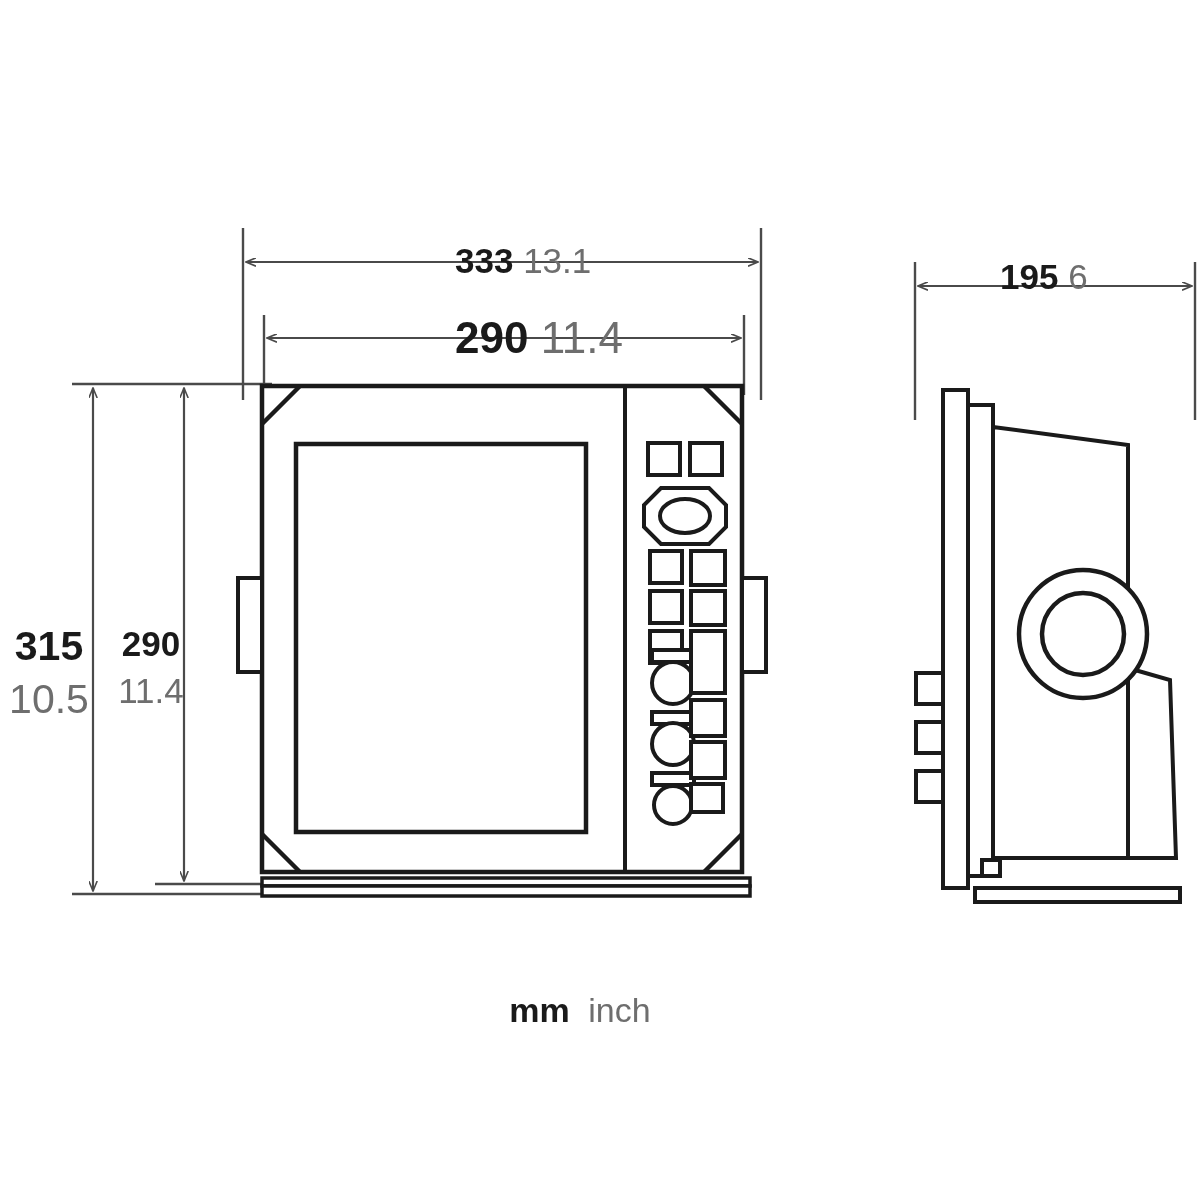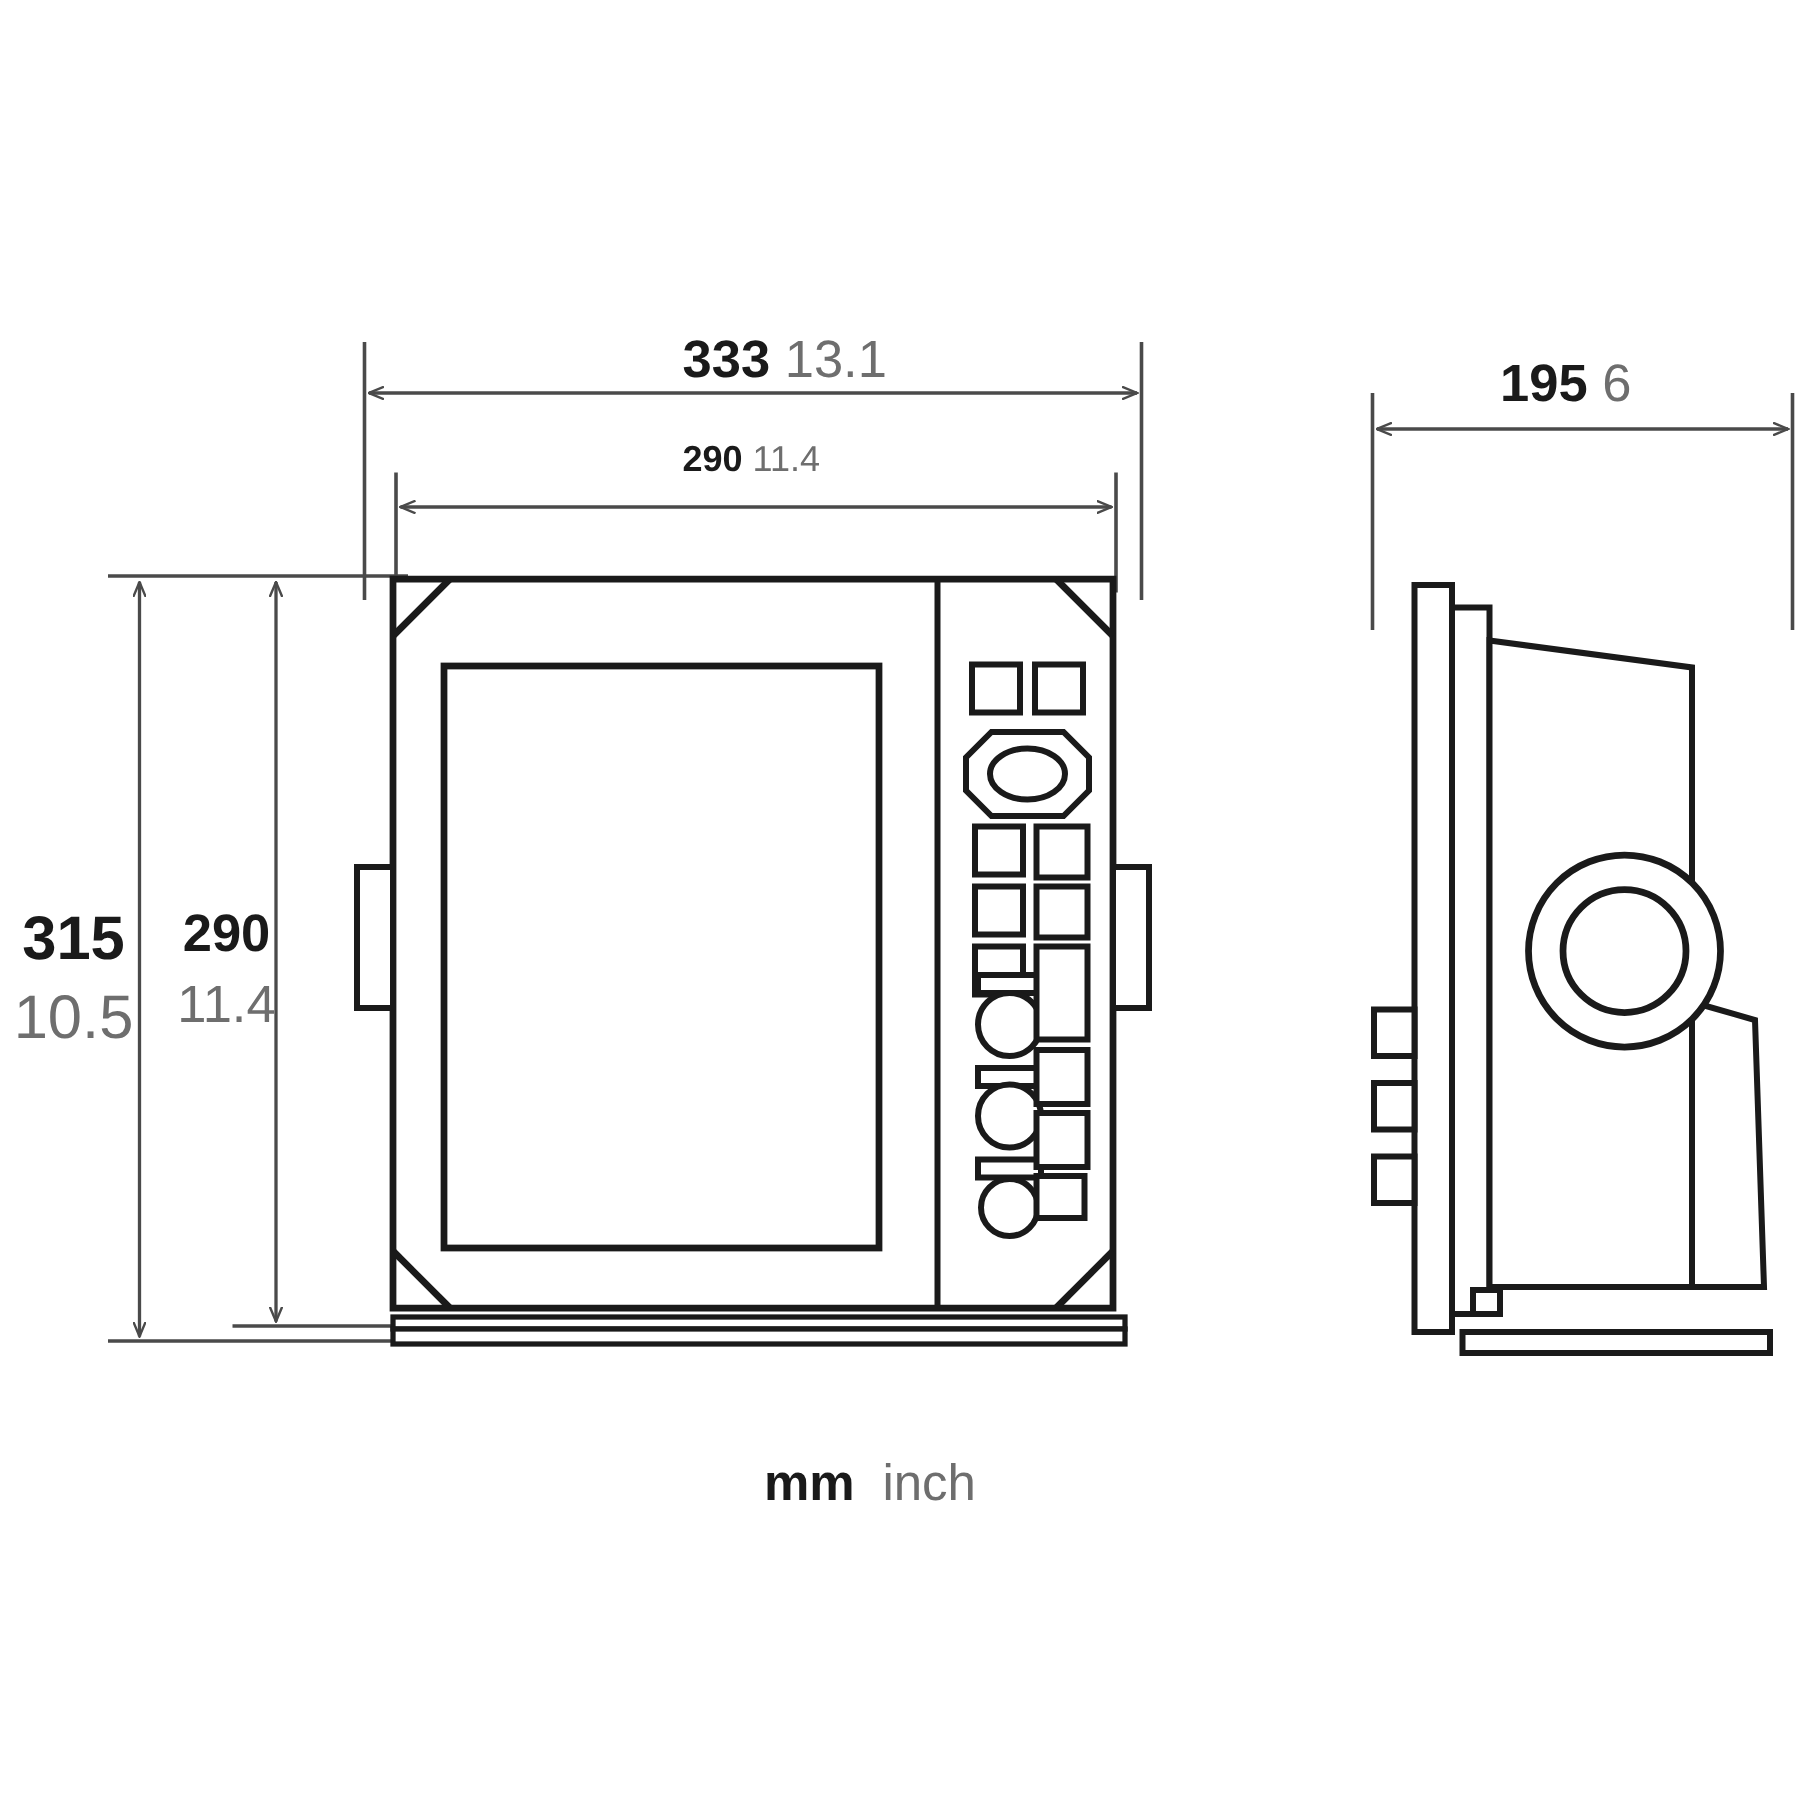--- a/index.html
+++ b/index.html
@@ -23,41 +23,42 @@
     left: 0;
     top: 0;
     width: 1200px;
     height: 1200px;
   }
   .dim-label {
     position: absolute;
     white-space: nowrap;
     line-height: 1;
     user-select: none;
+    margin-top: 21px;
   }
   .dim-mm {
     font-weight: bold;
     color: #1a1a1a;
     font-family: "Liberation Sans", sans-serif;
   }
   .dim-in {
     font-weight: normal;
     color: #6e6e6e;
     font-family: "Liberation Sans", sans-serif;
   }
   
   #label-width-outer {
     left: 455px;
     top: 222px;
     font-size: 35px;
   }
   #label-width-inner {
     left: 455px;
     top: 295px;
-    font-size: 24px;
+    font-size: 44px;
   }
   
   #label-depth {
     left: 1000px;
     top: 238px;
     font-size: 35px;
   }
   
   #label-height-outer {
     left: 6px;

